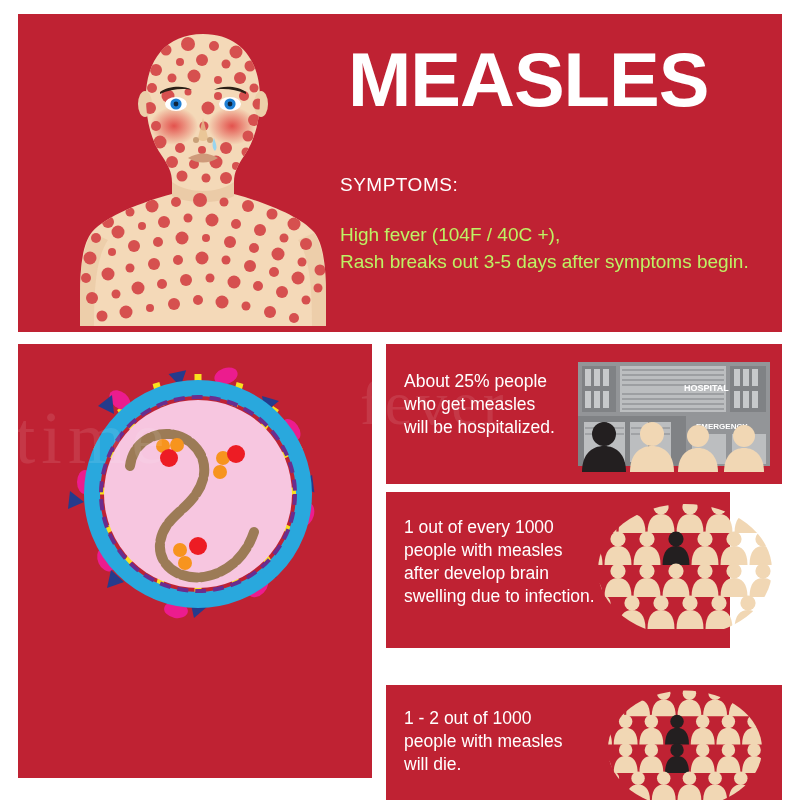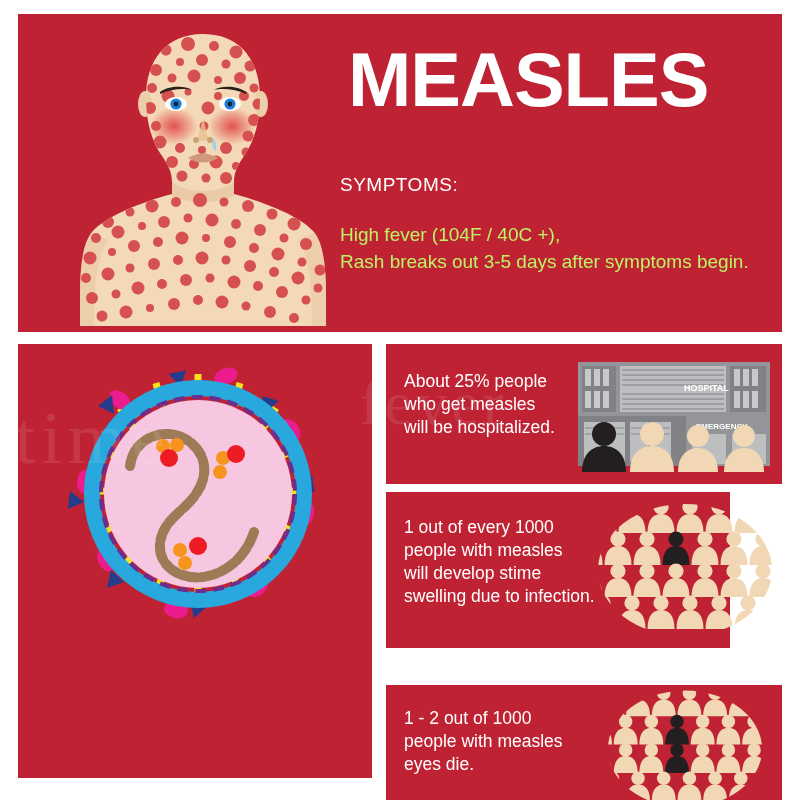--- a/index.html
+++ b/index.html
@@ -379,21 +379,21 @@
           <path d="M148 116 C148 100 157 92 168 92 C179 92 188 100 188 116 Z"></path>
         </g>
       </g>
     </svg>
   </div>
 
   <div class="panel" id="brain-panel">
     <div class="stat-text" id="brain-text">
       <div>1 out of every 1000</div>
       <div>people with measles</div>
-      <div>will develop stime</div>
+      <div>after develop brain</div>
       <div>swelling due to infection.</div>
     </div>
 
     <svg class="art" id="brain-art" width="174" height="140" viewBox="0 0 174 140">
       <defs>
         <clipPath id="ellipseClipA">
             <ellipse cx="87" cy="70" rx="87" ry="66"></ellipse>
           </clipPath>
         <g id="personA">
           <circle cx="0" cy="-9" r="7.6"></circle>
@@ -442,21 +442,21 @@
             <use href="#personA" x="150" y="112"></use>
         </g>
       </g>
     </svg>
   </div>
 
   <div class="panel" id="die-panel">
     <div class="stat-text" id="die-text">
       <div>1 - 2 out of 1000</div>
       <div>people with measles</div>
-      <div>eyes die.</div>
+      <div>will die.</div>
     </div>
 
     <svg class="art" id="die-art" width="174" height="124" viewBox="0 0 174 140">
       <defs>
         <clipPath id="ellipseClipB">
             <ellipse cx="87" cy="70" rx="87" ry="66"></ellipse>
           </clipPath>
         <g id="personB">
           <circle cx="0" cy="-9" r="7.6"></circle>
           <path d="M-13.5 17 C-13.5 3 -7.5 -2 0 -2 C7.5 -2 13.5 3 13.5 17 Z"></path>

